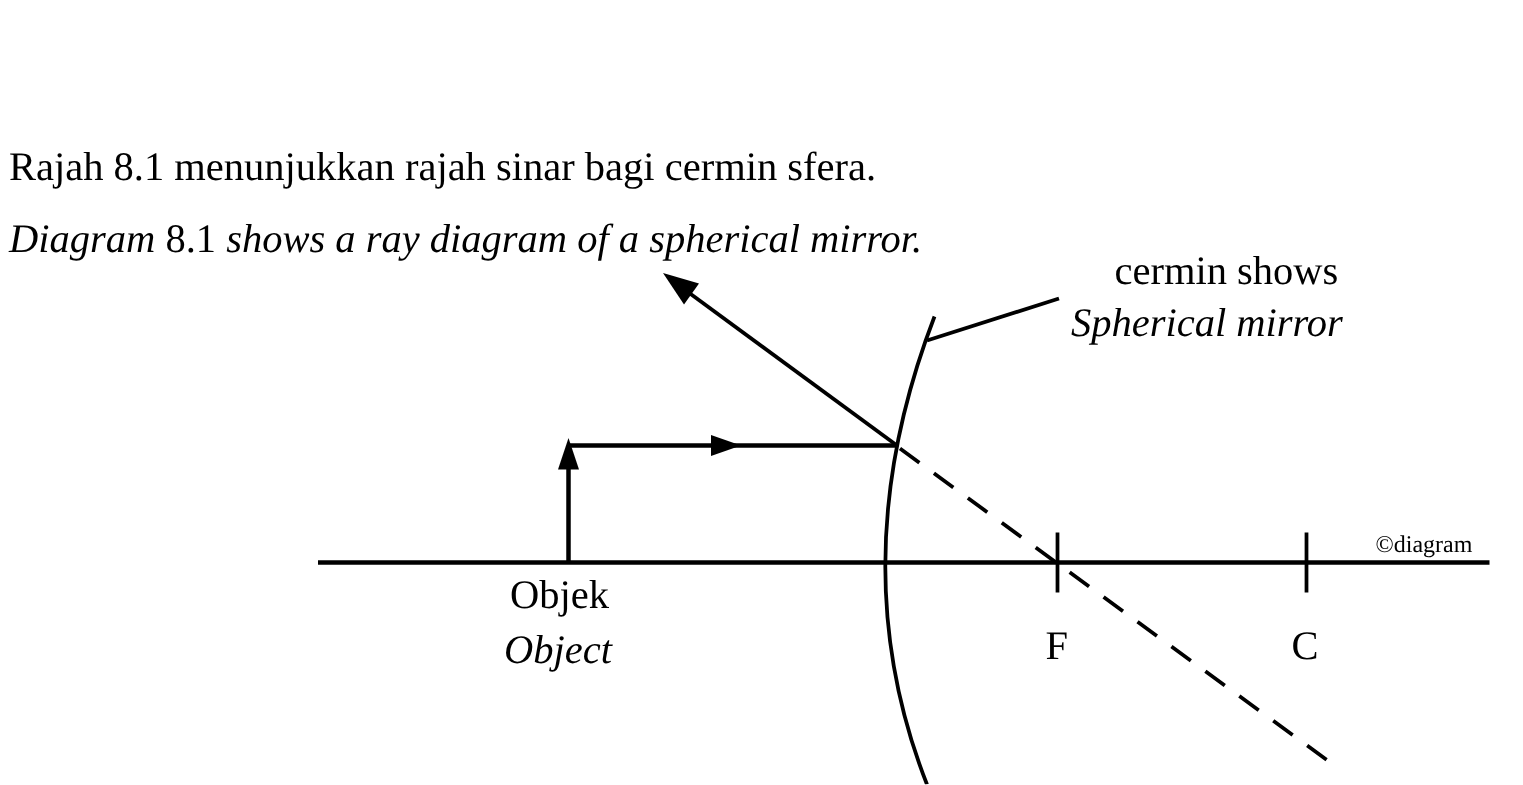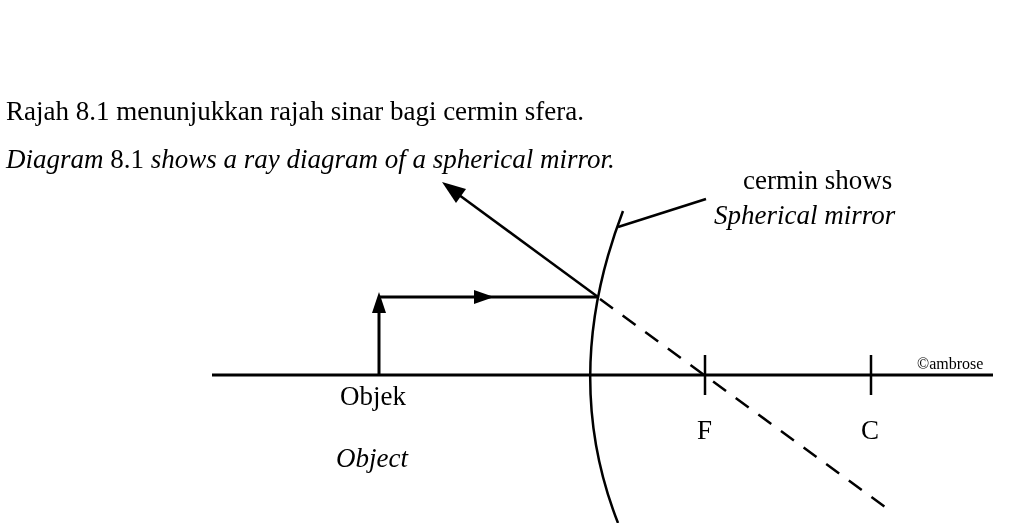--- a/index.html
+++ b/index.html
@@ -39,18 +39,18 @@
 
   <line x1="705" y1="355" x2="705" y2="395" stroke="#000" stroke-width="2.5"></line>
 
   <line x1="871" y1="355" x2="871" y2="395" stroke="#000" stroke-width="2.5"></line>
 </svg>
 
 <div class="lbl" style="left:743px; top:165px;">cermin shows</div>
 <div class="lbl it" style="left:714px; top:200px;text-align:right;">Spherical mirror</div>
 
 <div class="lbl" style="left:340px; top:381px;">Objek</div>
-<div class="lbl it" style="left:336px; top:443px;">Object</div>
+<div class="lbl it" style="left:336px; top:418px;">Object</div>
 
 <div class="lbl" style="left:697px; top:415px;">F</div>
 <div class="lbl" style="left:861px; top:415px;">C</div>
 
-<div class="small" style="left:917px; top:355px;">©ambrose</div>
+<div class="small" style="left:917px; top:355px;">©diagram</div>
 
 </body></html>

